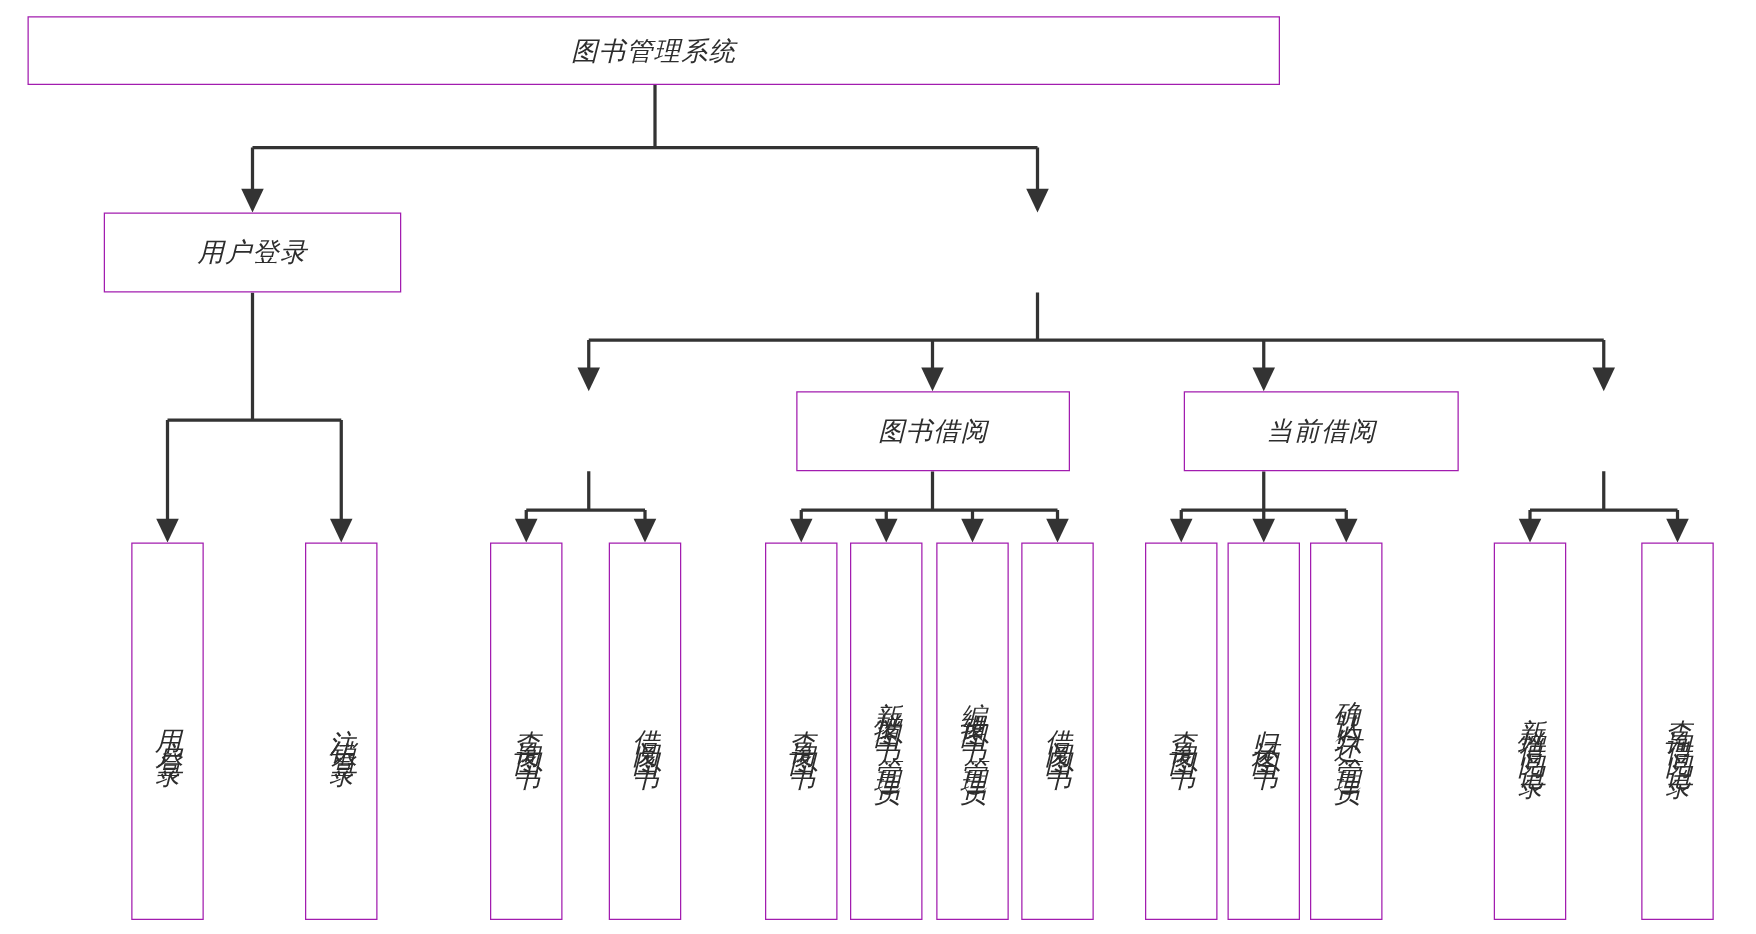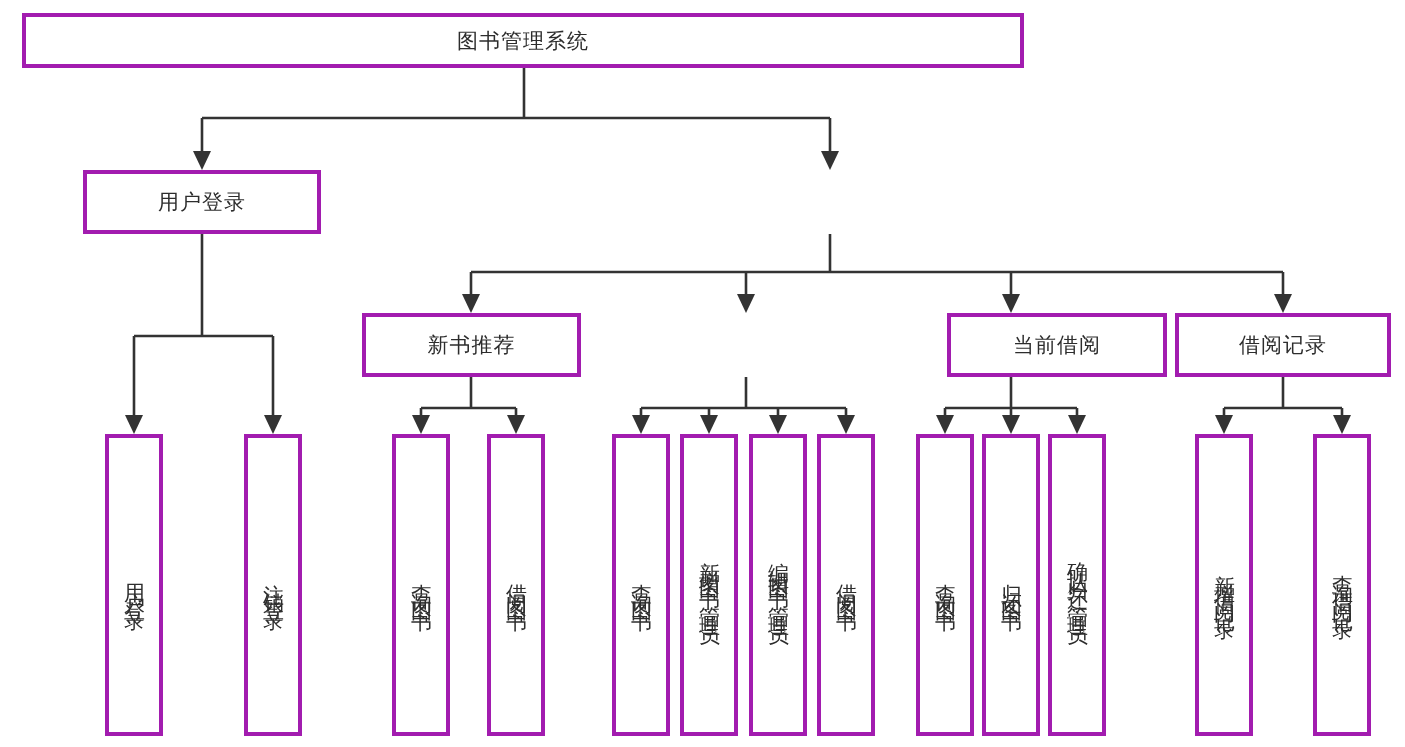--- a/index.html
+++ b/index.html
@@ -18,28 +18,29 @@
   .wires {
     position: absolute;
     left: 0;
     top: 0;
     width: 1405px;
     height: 747px;
   }
   .node {
     position: absolute;
     box-sizing: border-box;
-    border: 4px solid #a21caf;
+    border: 1px solid #a21caf;
     background: #ffffff;
     display: flex;
     align-items: center;
     justify-content: center;
     color: #2d2d2d;
     font-size: 21px;
     letter-spacing: 1px;
+    font-style: italic;
   }
   .hnode { height: 64px; top: 313px; }
   .vnode {
     top: 434px;
     width: 58px;
     height: 302px;
   }
   .vnode > span {
     writing-mode: vertical-rl;
     text-orientation: mixed;
@@ -97,28 +98,25 @@
   </svg>
 
   <div class="node" style="left:22px; top:13px; width:1002px; height:55px;">
     <span>图书管理系统</span>
   </div>
 
   <div class="node" style="left:83px; top:170px; width:238px; height:64px;">
     <span>用户登录</span>
   </div>
 
-  <div class="node hnode" style="left:362px; width:219px;">
-    <span>新书推荐</span>
+  <div class="node hnode" style="left:637px; width:219px;">
+    <span>图书借阅</span>
   </div>
   <div class="node hnode" style="left:901px; width:220px;margin-left:46px;">
     <span>当前借阅</span>
-  </div>
-  <div class="node hnode" style="left:1175px; width:216px;">
-    <span>借阅记录</span>
   </div>
 
   <div class="node vnode" style="left:105px;">
     <span>用户登录</span>
   </div>
   <div class="node vnode" style="left:244px;">
     <span>注销登录</span>
   </div>
 
   <div class="node vnode" style="left:392px;">

